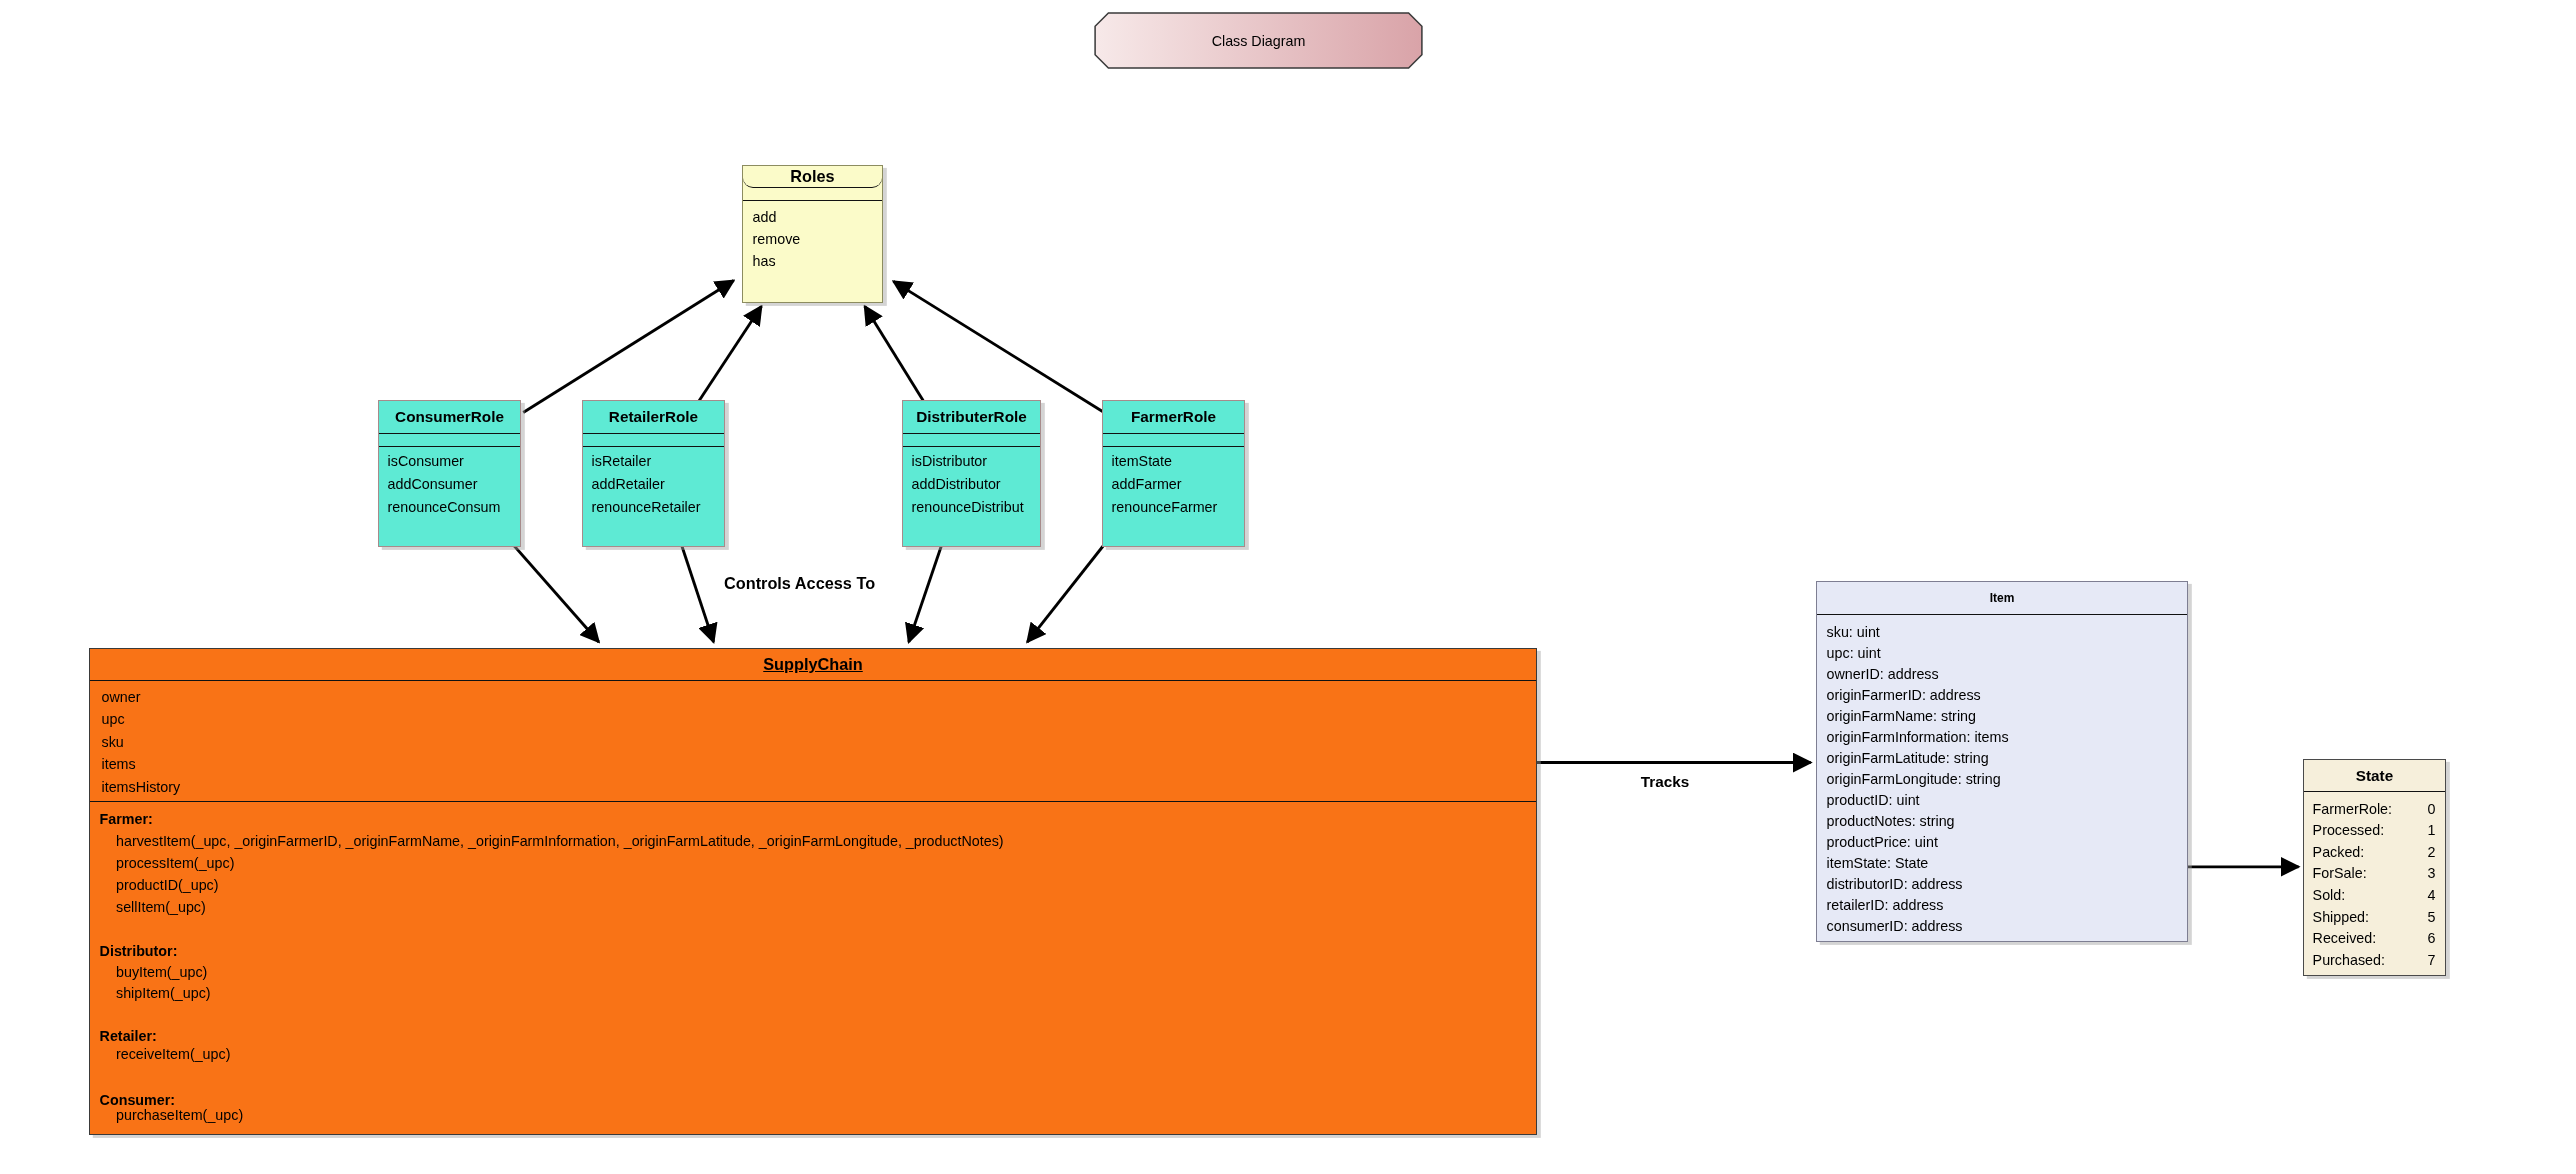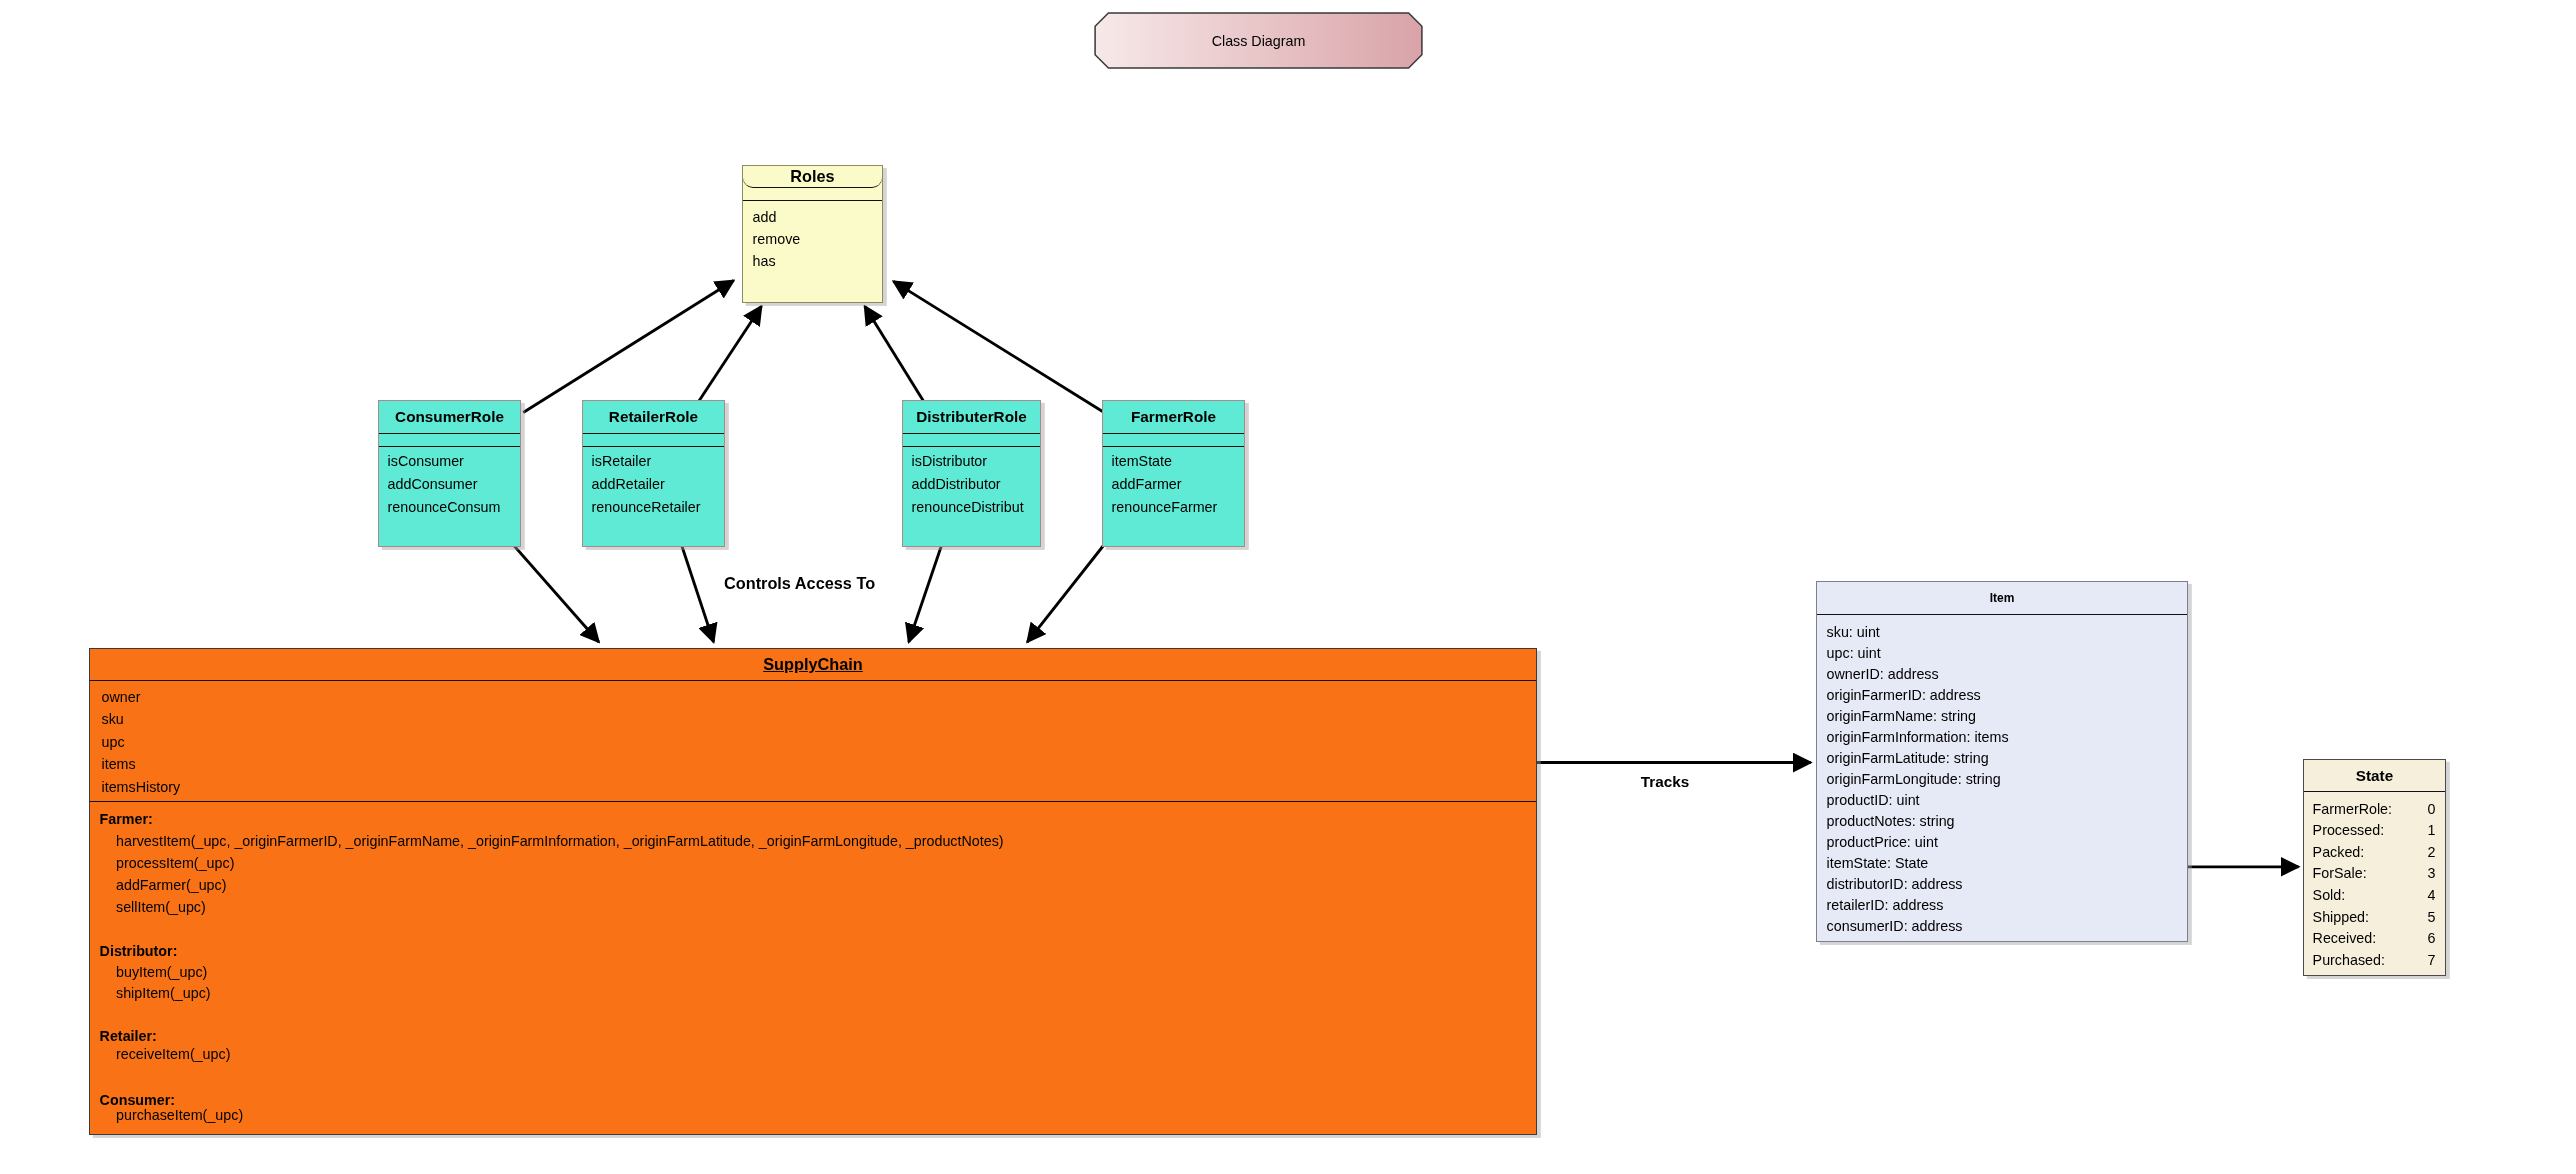--- a/index.html
+++ b/index.html
@@ -147,30 +147,30 @@
 
 <div class="edge-label lbl-controls">Controls Access To</div>
 <div class="edge-label lbl-tracks">Tracks</div>
 
 <div class="uml-box box-supply">
   <div class="uml-head sep">
     <span>SupplyChain</span>
   </div>
   <div class="attrs sep">
     <div class="row">owner</div>
+    <div class="row">upc</div>
     <div class="row">sku</div>
-    <div class="row">upc</div>
     <div class="row">items</div>
     <div class="row">itemsHistory</div>
   </div>
   <div class="methods">
     <div class="m sec" style="top:7.7px">Farmer:</div>
     <div class="m fn" style="top:30px">harvestItem(_upc, _originFarmerID, _originFarmName, _originFarmInformation, _originFarmLatitude, _originFarmLongitude, _productNotes)</div>
     <div class="m fn" style="top:52px">processItem(_upc)</div>
-    <div class="m fn" style="top:74px">addFarmer(_upc)</div>
+    <div class="m fn" style="top:74px">productID(_upc)</div>
     <div class="m fn" style="top:96px">sellItem(_upc)</div>
     <div class="m sec" style="top:140px">Distributor:</div>
     <div class="m fn" style="top:161px">buyItem(_upc)</div>
     <div class="m fn" style="top:182px">shipItem(_upc)</div>
     <div class="m sec" style="top:225px">Retailer:</div>
     <div class="m fn" style="top:243px">receiveItem(_upc)</div>
     <div class="m sec" style="top:289px">Consumer:</div>
     <div class="m fn" style="top:304px">purchaseItem(_upc)</div>
   </div>
 </div>

